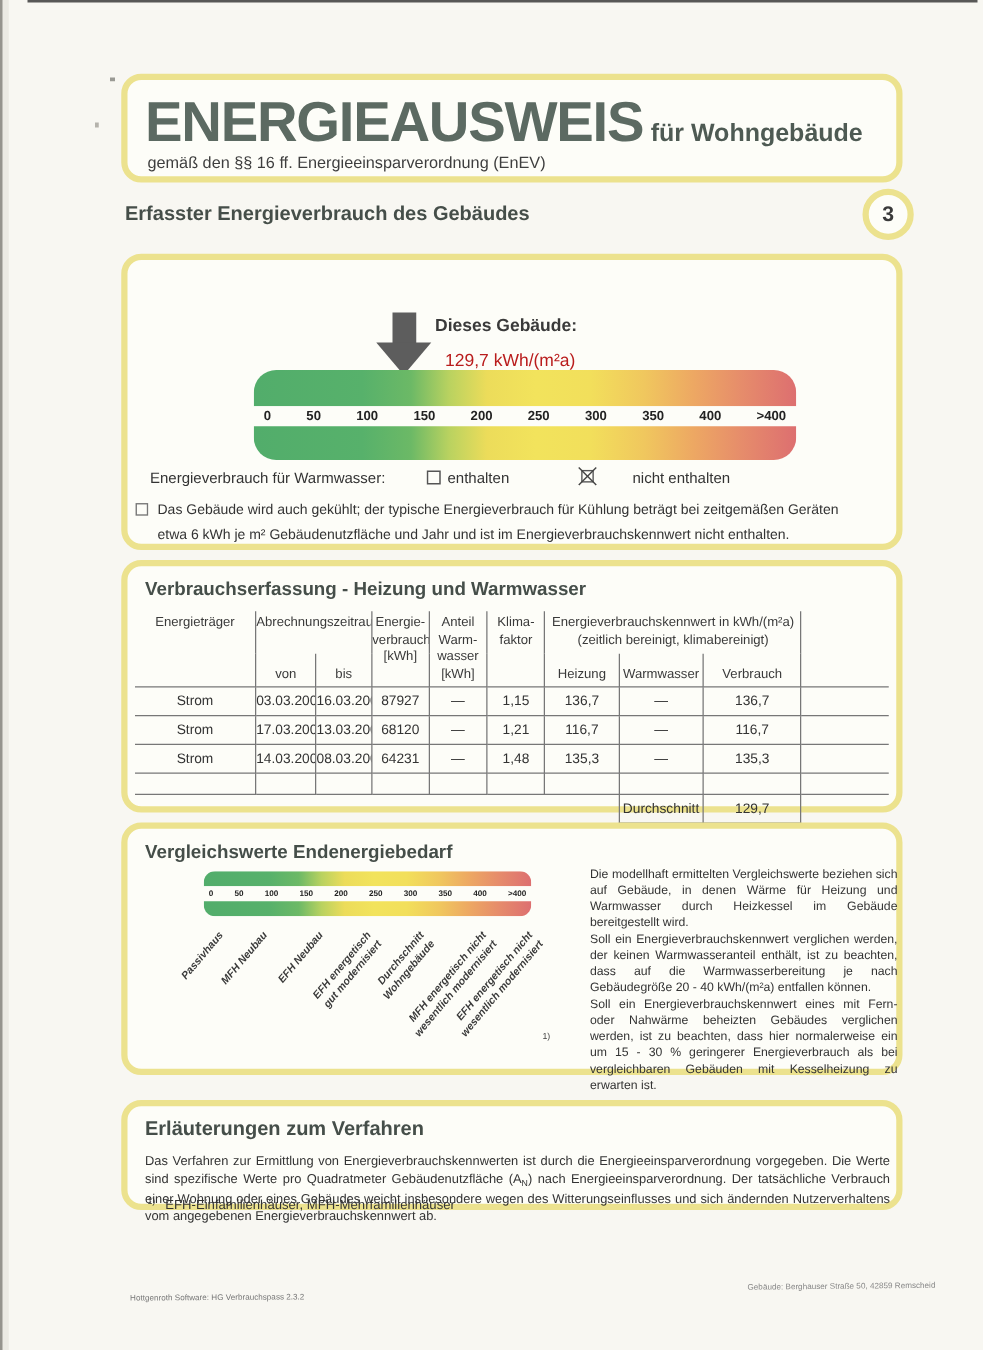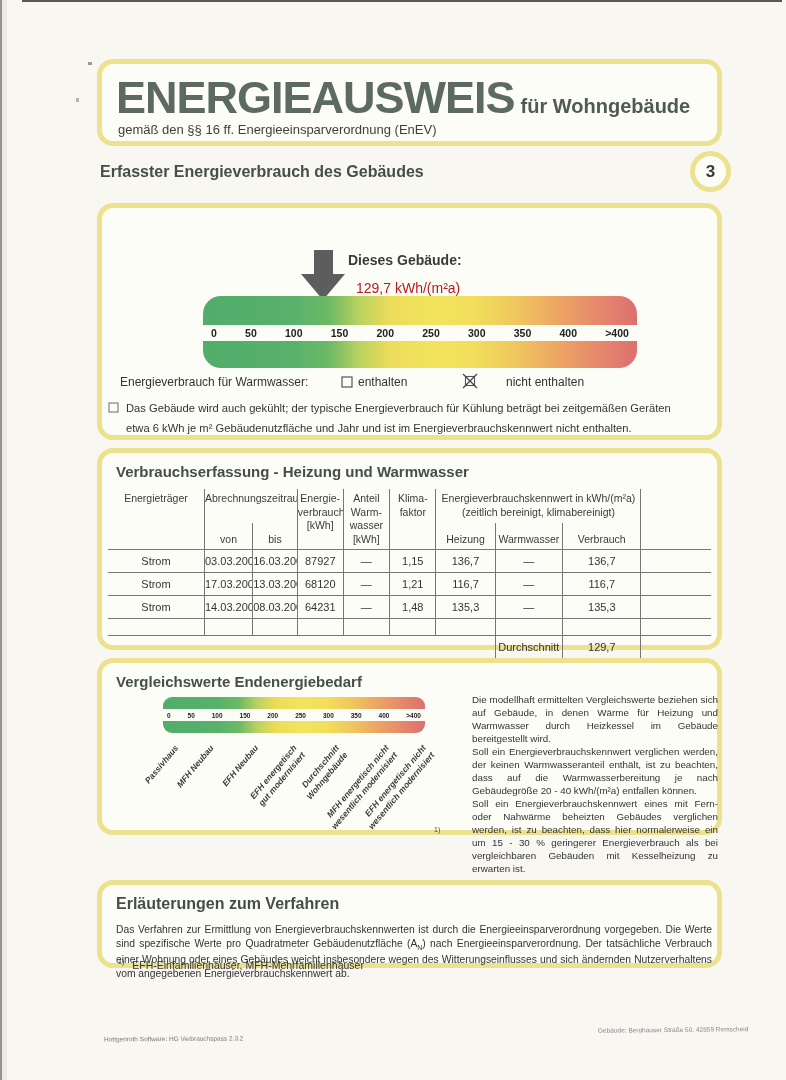--- a/index.html
+++ b/index.html
@@ -84,21 +84,21 @@
   tr.row td:first-child { border-left:none; }
   tr.empty { height:17px; }
   tr.empty td { border:1px solid #777; border-top:none; }
   tr.empty td:first-child { border-left:none; }
   tr.avg { height:23px; }
   tr.avg td { border:none; }
   tr.avg td.avg-label { border-left:1px solid #777; border-right:1px solid #777; border-bottom:1px solid #777; font-size:11px; }
   tr.avg td.avg-val { border-right:1px solid #777; border-bottom:1px solid #777; font-size:11px; }
 
   
-  .vergleich-box { left:97px; top:658px; width:625px; height:177px;padding-left:48px; }
+  .vergleich-box { left:97px; top:658px; width:625px; height:202px;padding-left:48px; }
   .scale-small { left:61px; top:34px; width:262px; border-radius:9px; }
   .scale-small .strip.top { height:12px; }
   .scale-small .ticks { height:12px; padding:0 4px; font-size:6.5px; }
   .scale-small .strip.bottom { height:12px; }
   .rot-label {
     position:absolute; top:80px;
     font-size:8.5px; font-weight:bold; font-style:italic; color:#3a3a3a;
     white-space:pre-line; text-align:right; line-height:1.25;
     transform:rotate(-50deg); transform-origin:100% 0;
   }

